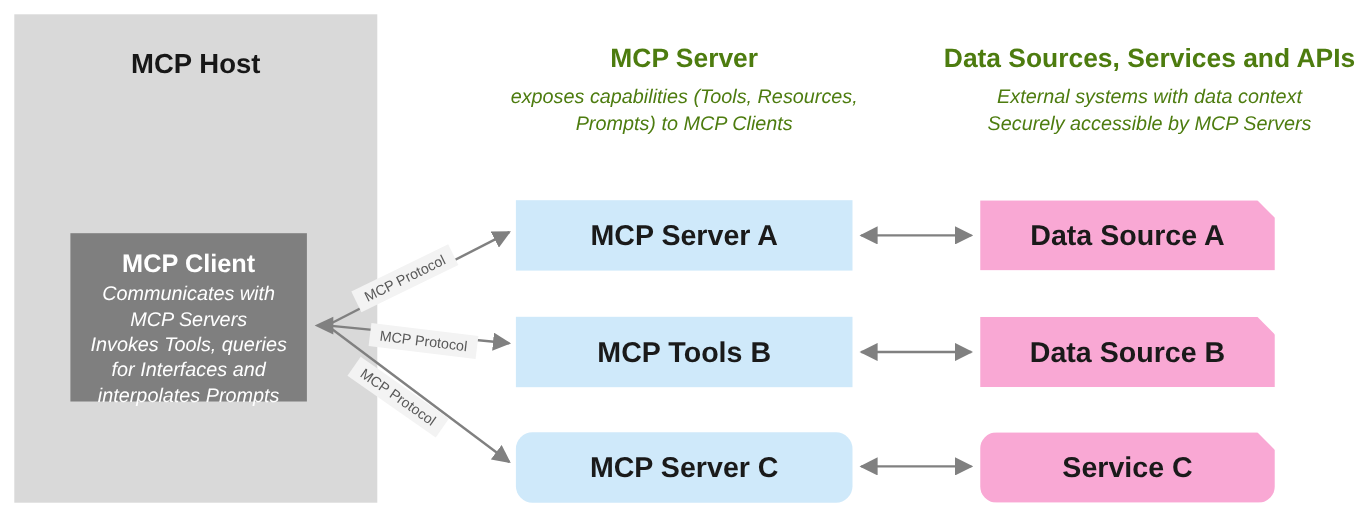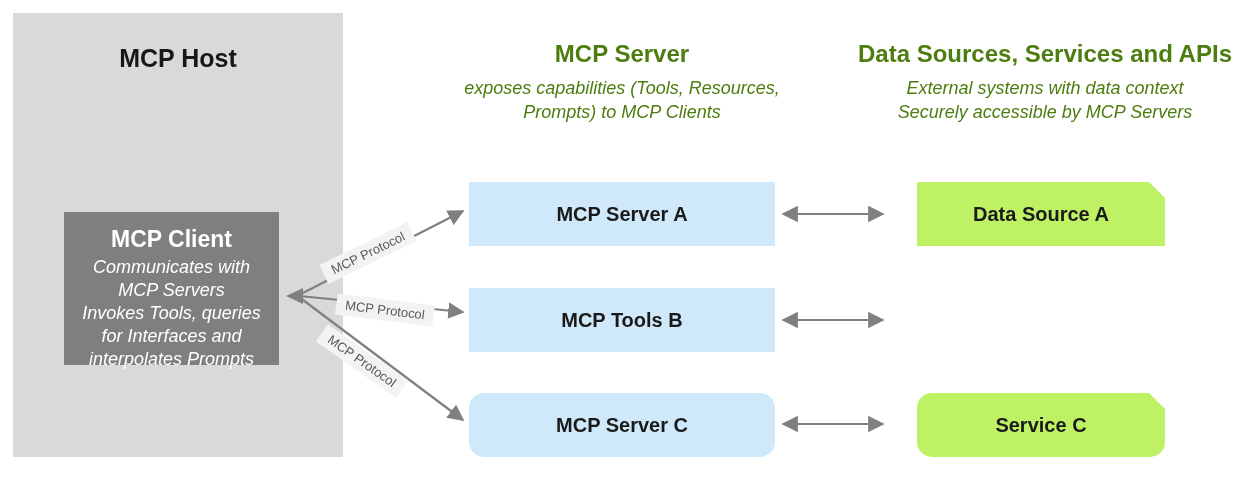--- a/index.html
+++ b/index.html
@@ -17,23 +17,23 @@
   .client-desc{margin-top:3px;font-size:18px;font-style:italic;line-height:1.28;}
 
   
   .col-heading{position:absolute;text-align:center;color:#4d7c0f;}
   .server-heading{left:442px;top:40px;width:360px;}
   .sources-heading{left:845px;top:40px;width:400px;}
   .col-title{font-size:24px;font-weight:700;}
   .col-subtitle{margin-top:9px;font-size:18px;font-style:italic;line-height:1.33;}
 
   
-  .node{position:absolute;display:flex;align-items:center;justify-content:center;font-size:20px;font-weight:600;color:#1a1a1a;}
+  .node{position:absolute;display:flex;align-items:center;justify-content:center;font-size:26px;font-weight:600;color:#1a1a1a;}
   .server-node{left:469px;width:306px;height:64px;background:#cfe9fa;}
-  .source-node{left:917px;width:248px;height:64px;background:#bef264;
+  .source-node{left:891px;width:268px;height:64px;background:#f9a8d4;
     clip-path:polygon(0 0, calc(100% - 16px) 0, 100% 16px, 100% 100%, 0 100%);}
   .row-a{top:182px;}
   .row-b{top:288px;}
   .row-c{top:393px;border-radius:15px;}
 
   
   .wires{position:absolute;left:0;top:0;width:1235px;height:484px;pointer-events:none;}
 
   
   .protocol-label{position:absolute;background:#f3f3f3;color:#595959;font-size:13px;
@@ -75,20 +75,21 @@
       <div>External systems with data context</div>
       <div>Securely accessible by MCP Servers</div>
     </div>
   </div>
 
   <div class="node server-node row-a">MCP Server A</div>
   <div class="node server-node row-b">MCP Tools B</div>
   <div class="node server-node row-c">MCP Server C</div>
 
   <div class="node source-node row-a">Data Source A</div>
+  <div class="node source-node row-b">Data Source B</div>
   <div class="node source-node row-c">Service C</div>
 
   <svg class="wires" viewBox="0 0 1235 484" xmlns="http://www.w3.org/2000/svg">
     <defs>
       <marker id="arr" viewBox="0 0 10 10" refX="9" refY="5" markerWidth="7.5" markerHeight="7.5" orient="auto-start-reverse">
         <path d="M0,0 L10,5 L0,10 z" fill="#808080"></path>
       </marker>
     </defs>
 
     <polygon points="286,296 303,288 303,304" fill="#808080"></polygon>

